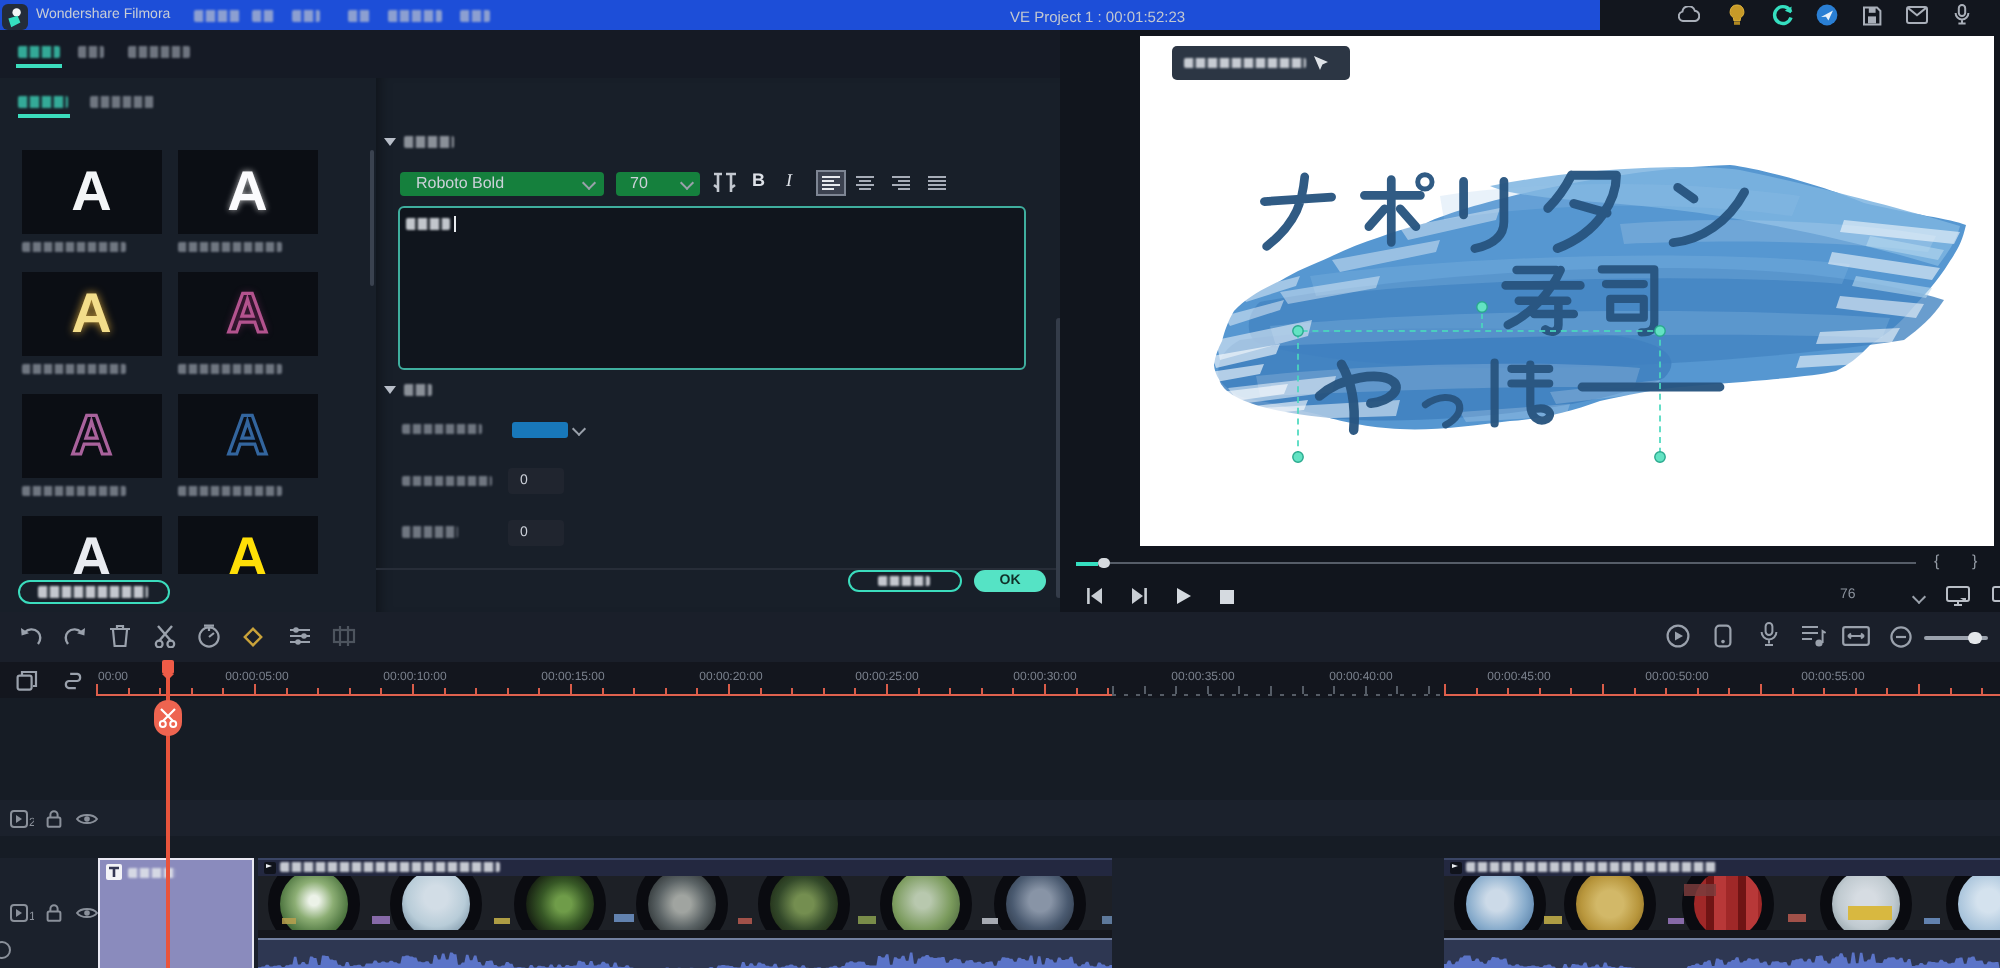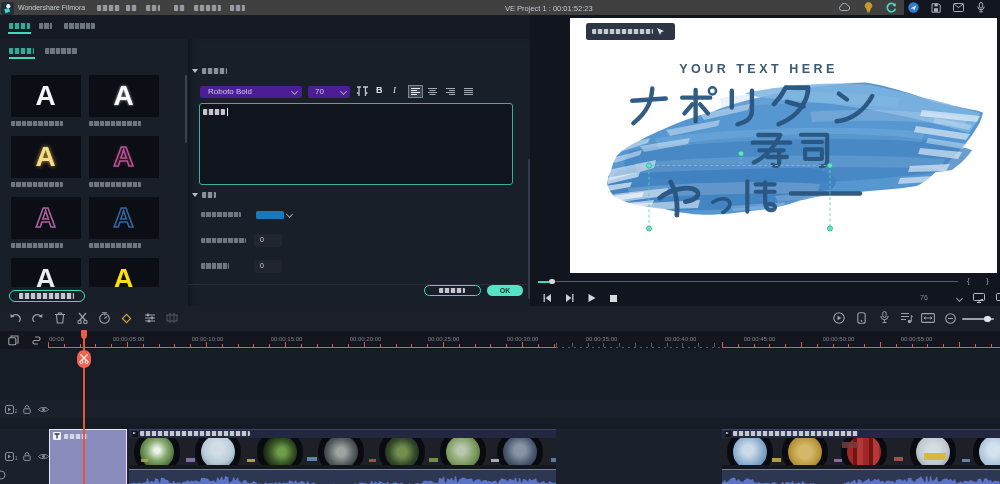--- a/index.html
+++ b/index.html
@@ -4,33 +4,33 @@
 *{margin:0;padding:0;box-sizing:border-box}
 html,body{width:1000px;height:484px;overflow:hidden;background:#12161e}
 body{font-family:"Liberation Sans",sans-serif;position:relative}
 .abs{position:absolute}
 
 .jp{position:absolute;border-radius:1px;filter:blur(.5px);background:repeating-linear-gradient(90deg,rgba(193,198,206,.68) 0 4.4px,rgba(193,198,206,.1) 4.4px 6px)}
 .jp.dim{background:repeating-linear-gradient(90deg,rgba(148,155,166,.7) 0 4.1px,rgba(148,155,166,.1) 4.1px 5.5px)}
 .jp.teal{background:repeating-linear-gradient(90deg,rgba(62,218,190,.75) 0 4.4px,rgba(62,218,190,.12) 4.4px 6px)}
 .jp.white{background:repeating-linear-gradient(90deg,rgba(226,229,235,.85) 0 4.4px,rgba(226,229,235,.15) 4.4px 6px)}
 
-#topbar{position:absolute;left:0;top:0;width:904px;height:15px;background:#404040}
+#topbar{position:absolute;left:0;top:0;width:800px;height:15px;background:#1d4ed8}
 #tabrow{position:absolute;left:0;top:15px;width:530px;height:24px;background:#151a25}
 #leftpanel{position:absolute;left:0;top:39px;width:188px;height:267px;background:#181f29}
 #midpanel{position:absolute;left:188px;top:39px;width:342px;height:267px;background:#181f29;box-shadow:inset 6px 0 6px -4px rgba(0,0,0,.35)}
 #preview{position:absolute;left:530px;top:15px;width:470px;height:291px;background:#11151d}
 #toolbar{position:absolute;left:0;top:306px;width:1000px;height:25px;background:#1a1f2a}
 #rulerrow{position:absolute;left:0;top:331px;width:1000px;height:18px;background:#13161e}
 #tracks{position:absolute;left:0;top:349px;width:1000px;height:135px;background:#161c25}
 
 .tile{position:absolute;width:70px;height:42px;background:#0b0e14;display:flex;align-items:center;justify-content:center;font-weight:bold;font-size:28px;line-height:1}
 .tlabel{position:absolute;height:5px;width:52px}
 
-.sel{position:absolute;background:#4c1d95;border-radius:2px;color:#ccd1d9;font-size:8px;line-height:12px}
+.sel{position:absolute;background:#15803d;border-radius:2px;color:#ccd1d9;font-size:8px;line-height:12px}
 .chev{position:absolute;width:5px;height:5px;border-left:1px solid #9aa1ab;border-bottom:1px solid #9aa1ab;transform:rotate(-45deg)}
 .pill{position:absolute;border:1px solid #3bdcbd;border-radius:8px}
 </style></head>
 <body>
 <div id="topbar">
  <svg class="abs" style="left:1px;top:2px" width="13" height="13" viewBox="0 0 13 13">
       <rect x="0" y="0" width="13" height="13" rx="3" fill="#232c3a"></rect>
       <circle cx="7.3" cy="4.2" r="2.1" fill="#f2f4f6"></circle>
       <path d="M3.2 7.2 L7.8 5.9 L9.2 9.3 L4.6 11.6 Z" fill="#35dfc0"></path>
     </svg>
@@ -205,21 +205,20 @@
     <path d="M171 139 V147" stroke="#49d8bd" stroke-width="1" stroke-dasharray="2.5 2" opacity=".85"></path>
     <g fill="#63e3c3" stroke="#2aa98e" stroke-width=".7">
      <circle cx="79" cy="147.5" r="2.6"></circle>
             <circle cx="260" cy="147.5" r="2.6"></circle>
             <circle cx="171" cy="135.5" r="2.6"></circle>
             <circle cx="79" cy="210.5" r="2.6"></circle>
             <circle cx="260" cy="210.5" r="2.6"></circle>
     </g>
    </g>
   </svg>
-  <div class="abs" style="left:48.5px;top:44px;width:280px;text-align:center;font-size:12.5px;letter-spacing:3.5px;color:#3b5a75;font-weight:bold">YOUR TEXT HERE</div>
   <div class="abs" style="left:15.5px;top:5px;width:89.5px;height:17.5px;background:#2c3644;border-radius:2.5px"></div>
   <div class="jp white" style="left:22px;top:11px;width:61px;height:5.5px"></div>
   <svg class="abs" style="left:86px;top:9px" width="9" height="9" viewBox="0 0 9 9">
         <path d="M1 1 L4 8 L5.2 5.2 L8 4 Z" fill="#dfe3e8"></path>
       </svg>
  </div>
  <div class="abs" style="left:8px;top:265.5px;width:11px;height:2px;background:#35dfc0"></div>
  <div class="abs" style="left:19px;top:263.5px;width:5.5px;height:5.5px;border-radius:50%;background:#d6dade"></div>
  <div class="abs" style="left:25px;top:266px;width:403px;height:1px;background:#565d68"></div>
  <div class="abs" style="left:437px;top:261px;font-size:8px;color:#959ca6">{</div>

